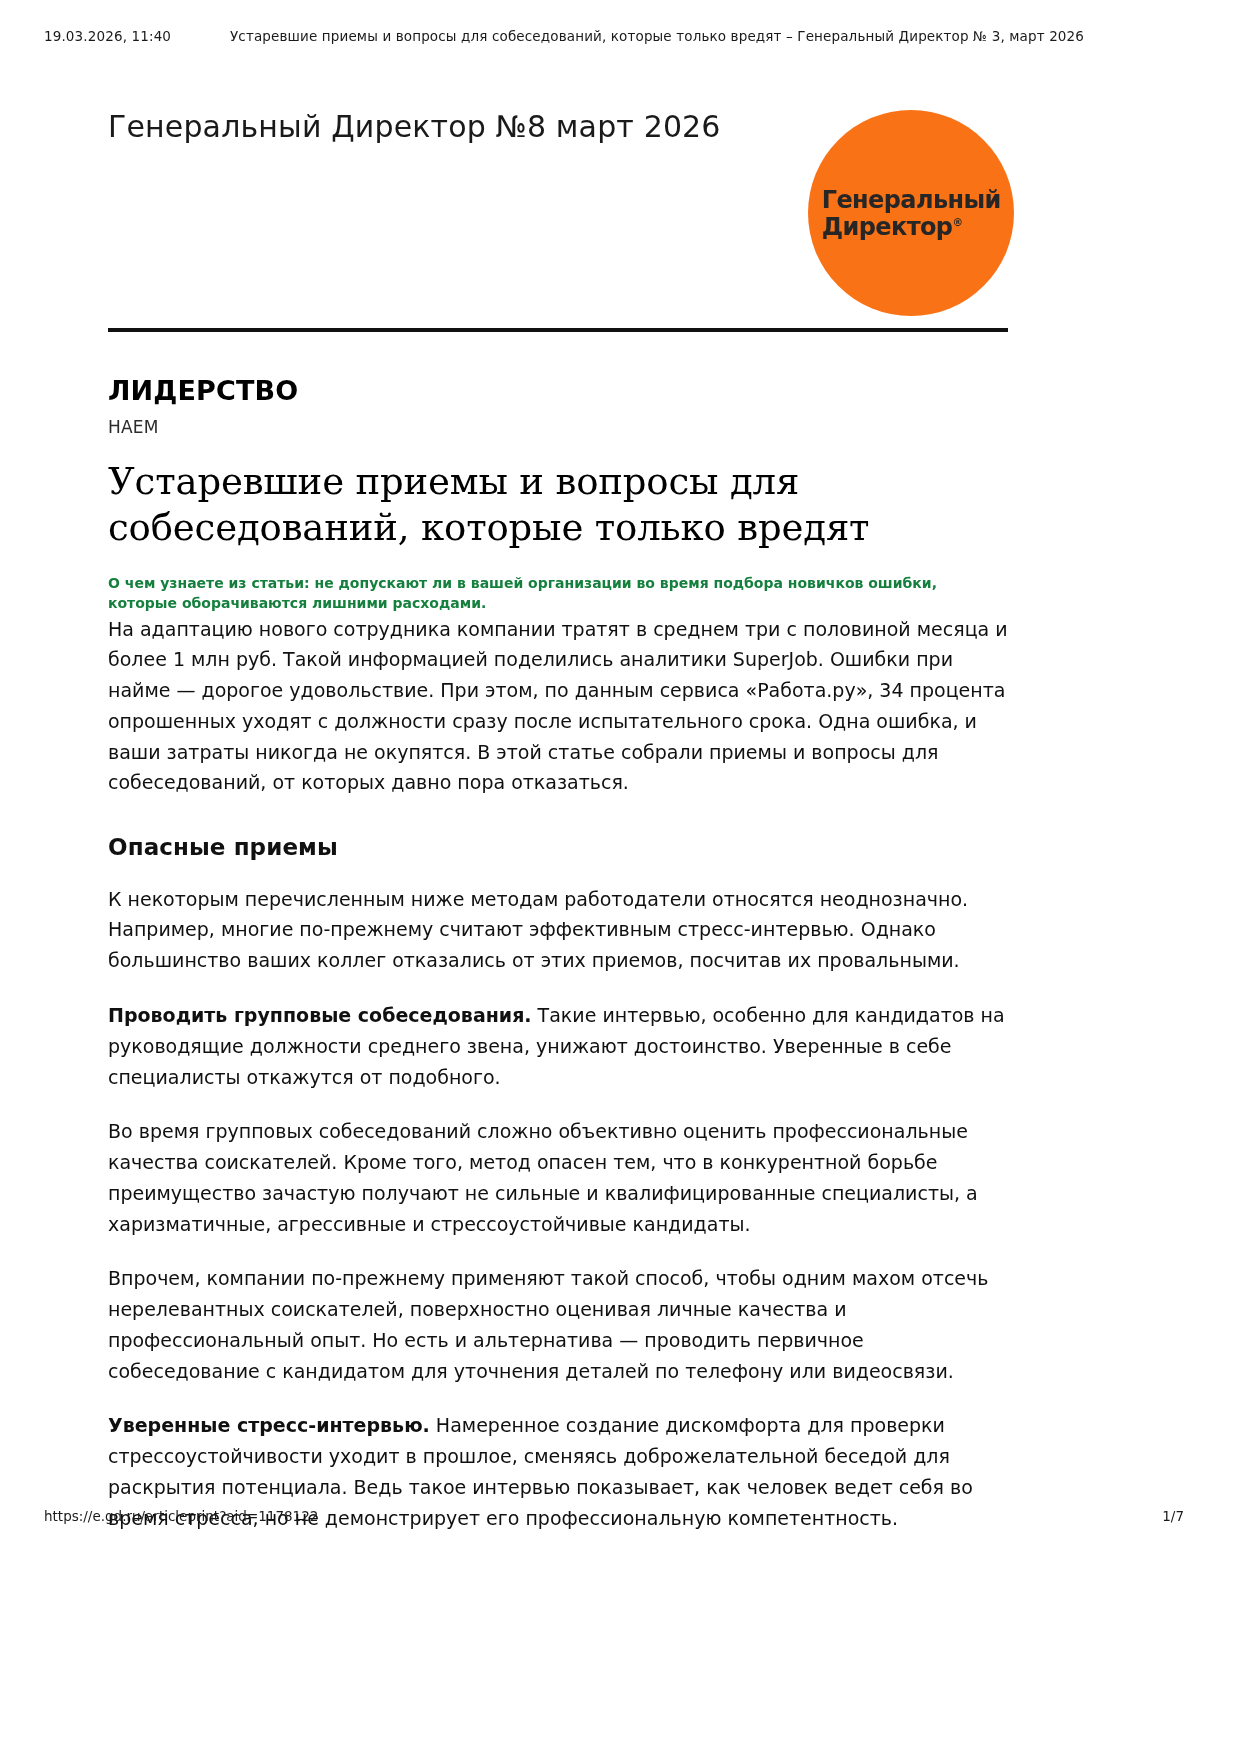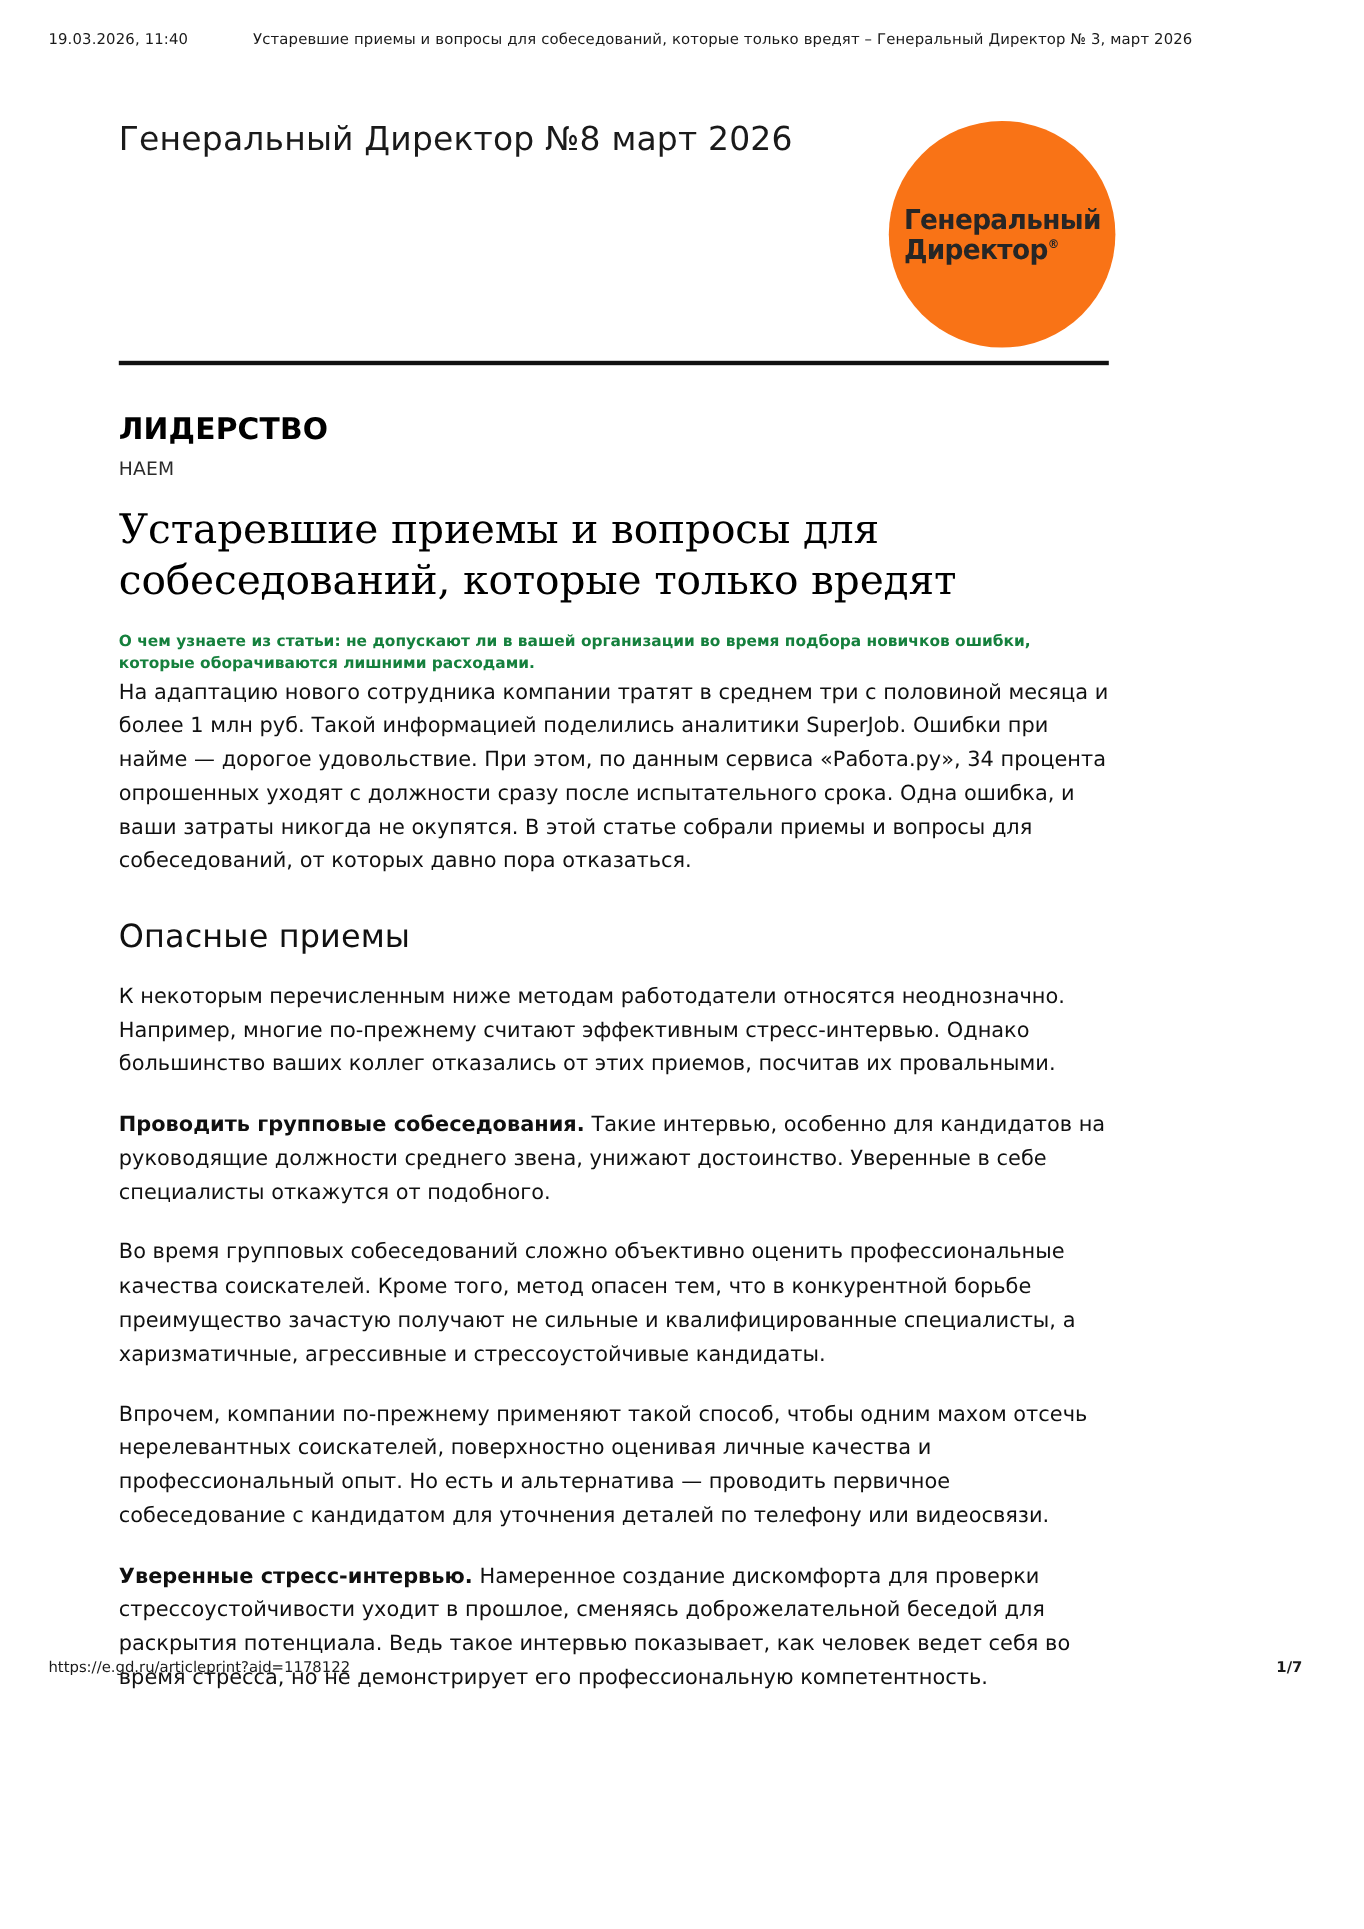--- a/index.html
+++ b/index.html
@@ -56,21 +56,21 @@
     left: 44px;
     right: 56px;
     height: 20px;
     display: flex;
     align-items: baseline;
     justify-content: space-between;
     font-size: 13.5px;
     color: #1a1a1a;
   }
   .print-footer .pf-url { white-space: nowrap; }
-  .print-footer .pf-page { white-space: nowrap; font-weight: bold; }
+  .print-footer .pf-page { white-space: nowrap; }
 
   
   .content {
     position: absolute;
     left: 108px;
     top: 96px;
     width: 900px;
   }
 
   
@@ -172,22 +172,22 @@
     color: #101010;
   }
   .body-first { margin-top: 62px; }
 
   p.body b, p.body strong {
     font-weight: 700;
   }
 
   
   .h2 {
-    font-size: 29px;
-    font-weight: 400;
+    font-size: 23px;
+    font-weight: 700;
     line-height: 1.2;
     letter-spacing: 0.004em;
     margin: 36px 0 22px 0;
     color: #111;
   }
 </style>
 </head>
 <body>
 
 <div class="page">

